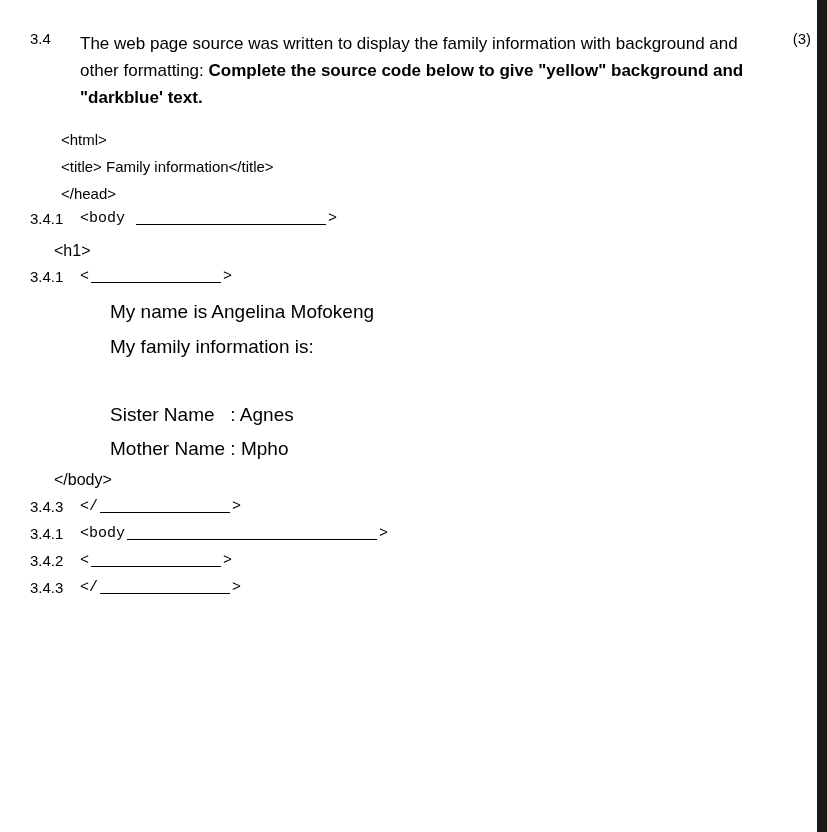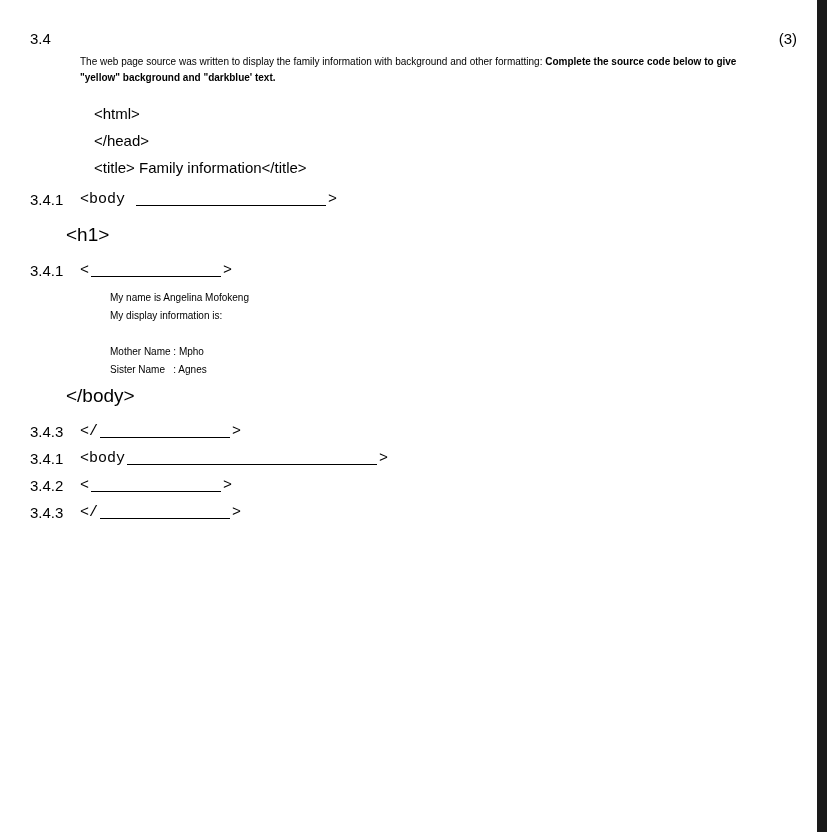--- a/index.html
+++ b/index.html
@@ -13,21 +13,21 @@
       font-family: Arial, sans-serif;
       font-size: 15px;
       color: #000000;
       width: 827px;
       min-height: 832px;
       padding: 20px 0;
       position: relative;
     }
 
     .page-container {
-      padding: 10px 30px 10px 30px;
+      padding: 10px 16px 10px 30px;
       position: relative;
     }
 
     
     .right-border {
       position: fixed;
       top: 0;
       right: 0;
       width: 10px;
       height: 100%;
@@ -42,52 +42,51 @@
 
     .question-number {
       min-width: 50px;
       font-size: 15px;
       padding-top: 0px;
     }
 
     .question-text {
       flex: 1;
       line-height: 1.6;
-      font-size: 10px;
-      margin-top: 24px;
+      font-size: 17px;
     }
 
     .question-text strong {
       font-weight: bold;
     }
 
     .marks {
       min-width: 40px;
       text-align: right;
       font-size: 15px;
     }
 
     .code-block {
       margin-top: 14px;
-      margin-left: 64px;
+      margin-left: 31px;
       font-family: Arial, sans-serif;
       font-size: 15px;
       line-height: 1.8;
       color: #000;
     }
 
     .code-line {
       display: block;
     }
 
     .sub-question-row {
       display: flex;
       align-items: flex-start;
       margin-bottom: 10px;
-      margin-top: 10px;
+      margin-top: 3px;
     }
 
     .sub-number {
       min-width: 50px;
       font-size: 15px;
     }
 
     .sub-content {
       flex: 1;
       font-size: 15px;
@@ -107,51 +106,51 @@
 
     .blank-line-long {
       min-width: 250px;
     }
 
     .blank-line-short {
       min-width: 130px;
     }
 
     .indented-content {
-      margin-left: 36px;
-      font-family: Arial, sans-serif;
-      font-size: 19px;
+      margin-left: 24px;
+      font-family: Arial, sans-serif;
+      font-size: 16px;
       line-height: 1.8;
     }
 
     .pre-content {
       margin-left: 80px;
       font-family: Arial, sans-serif;
-      font-size: 10px;
+      font-size: 19px;
       line-height: 1.8;
     }
   </style>
 </head>
 <body>
 
 <div class="page-container">
 
   <div class="question-row">
     <span class="question-number">3.4</span>
     <div class="question-text">
       <span>The web page source was written to display the family information with background and other formatting:</span>
       <strong>Complete the source code below to give "yellow" background and "darkblue' text.</strong>
     </div>
     <span class="marks">(3)</span>
   </div>
 
   <div class="code-block">
     <span class="code-line">&lt;html&gt;</span>
+    <span class="code-line">&lt;title&gt; Family information&lt;/title&gt;</span>
     <span class="code-line">&lt;/head&gt;</span>
-    <span class="code-line">&lt;title&gt; Family information&lt;/title&gt;</span>
   </div>
 
   <div class="sub-question-row">
     <span class="sub-number">3.4.1</span>
     <span class="sub-content">
       &lt;body <span class="blank-line"></span>&gt;
     </span>
   </div>
 
   <div class="indented-content">
@@ -160,24 +159,24 @@
 
   <div class="sub-question-row">
     <span class="sub-number">3.4.1</span>
     <span class="sub-content">
       &lt;<span class="blank-line blank-line-short"></span>&gt;
     </span>
   </div>
 
   <div class="pre-content">
     <span class="code-line">My name is Angelina Mofokeng</span>
-    <span class="code-line">My display information is:</span>
+    <span class="code-line">My family information is:</span>
     <span class="code-line">&nbsp;</span>
+    <span class="code-line">Sister Name &nbsp;&nbsp;: Agnes</span>
     <span class="code-line">Mother Name : Mpho</span>
-    <span class="code-line">Sister Name &nbsp;&nbsp;: Agnes</span>
   </div>
 
   <div class="indented-content">
     <span class="code-line">&lt;/body&gt;</span>
   </div>
 
   <div class="sub-question-row">
     <span class="sub-number">3.4.3</span>
     <span class="sub-content">
       &lt;/<span class="blank-line blank-line-short"></span>&gt;

